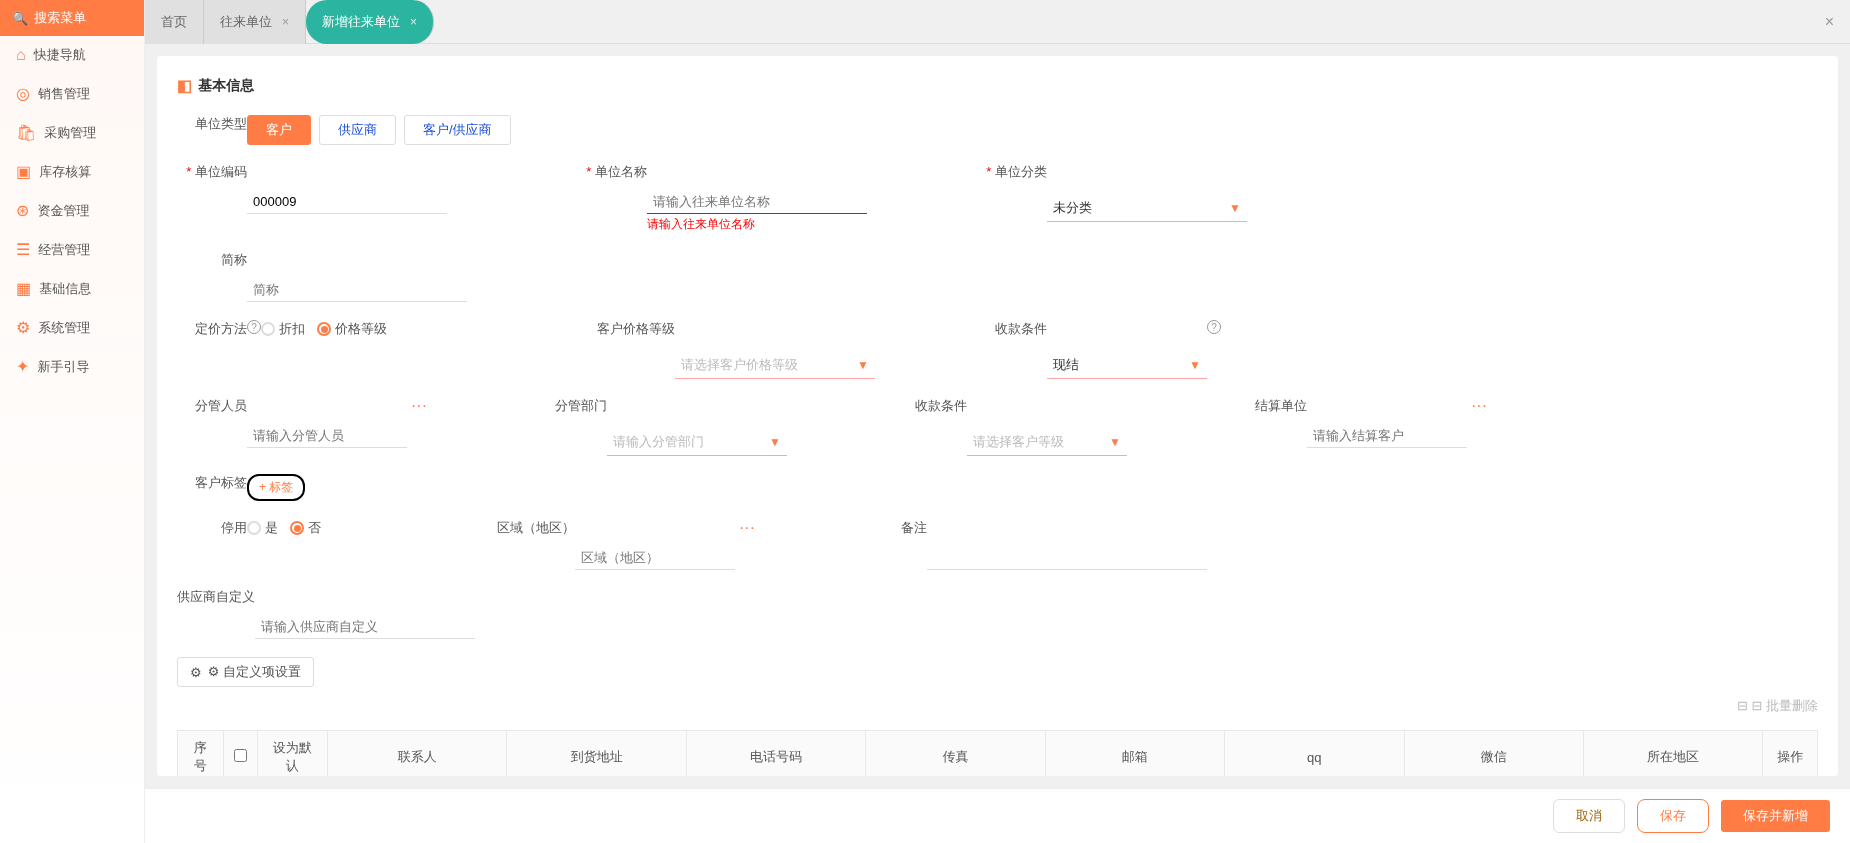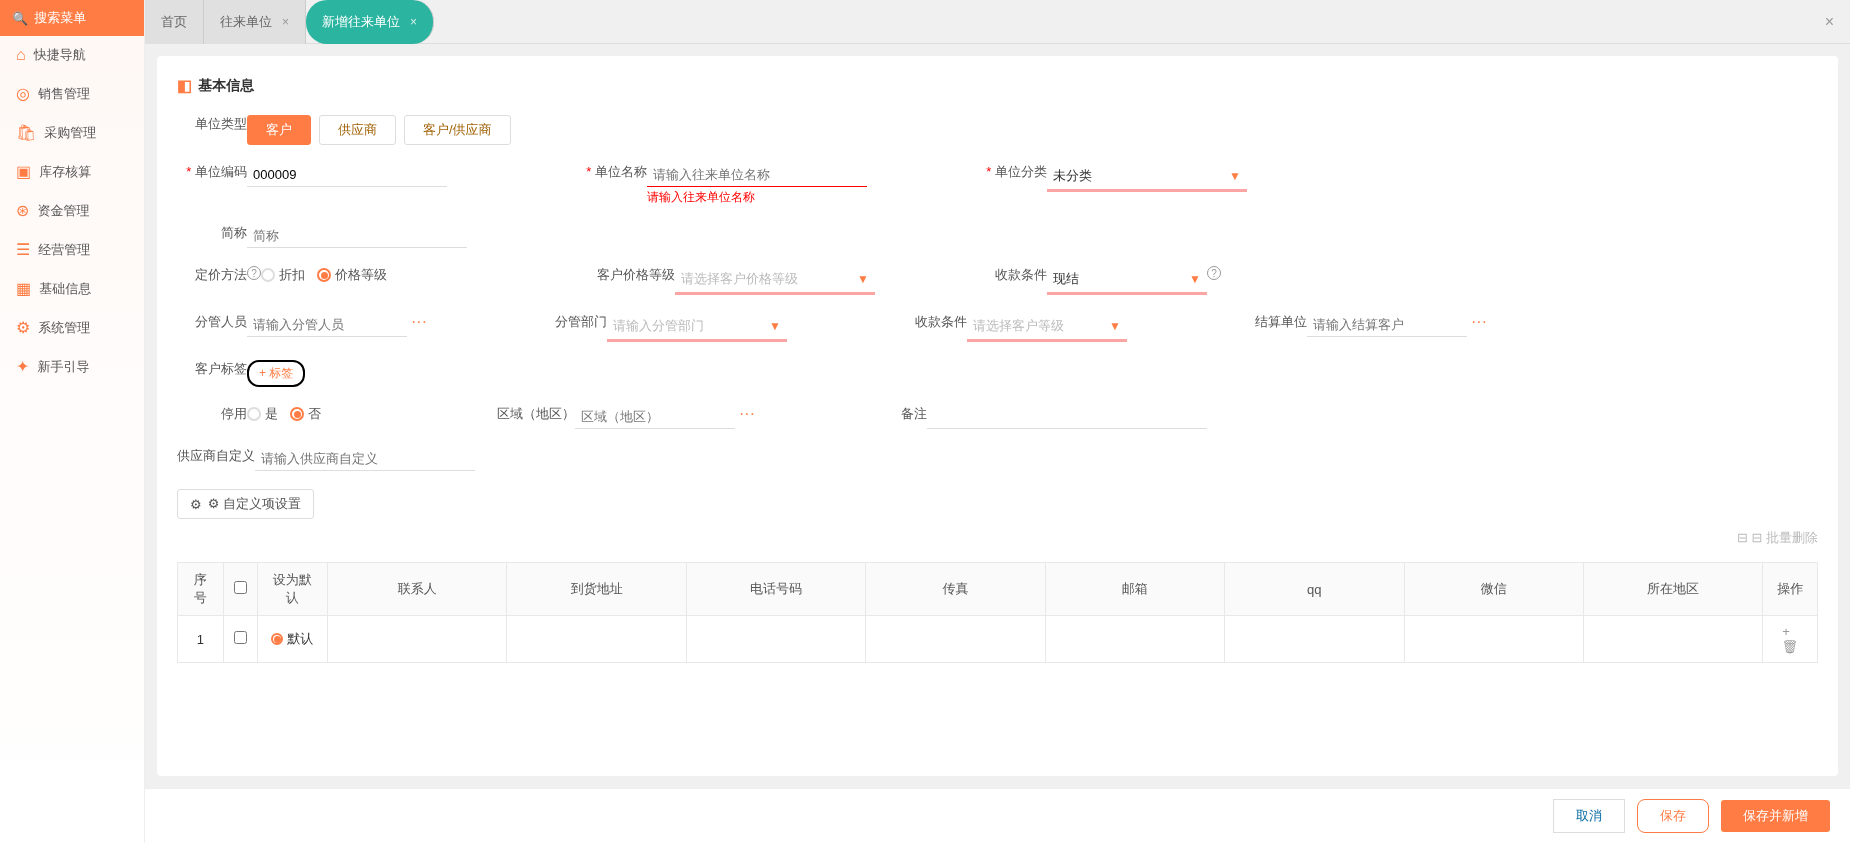--- a/index.html
+++ b/index.html
@@ -134,54 +134,56 @@
       color: red;
     }
     .form-input {
       border: none;
       border-bottom: 1px solid #ddd;
       padding: 4px 6px;
       font-size: 13px;
       outline: none;
       width: 200px;
       background: transparent;
+      margin-top: 27px;
     }
     .form-input.error { border-bottom-color: red; }
 
     .unit-type-group {
       display: flex;
       gap: 8px;
     }
     .unit-btn {
       padding: 5px 18px;
       border: 1px solid #ddd;
       border-radius: 3px;
       background: white;
       cursor: pointer;
       font-size: 13px;
-      color: #a16207;
+      color: #1d4ed8;
     }
     .unit-btn.active {
       background: #ff7d45;
       color: white;
       border-color: #ff7d45;
     }
 
     .select-field {
       display: flex;
       align-items: center;
       border: none;
-      border-bottom: 3px solid #fca5a5;
+      border-bottom: 1px solid #fca5a5;
       padding: 4px 6px;
       width: 180px;
       background: transparent;
       cursor: pointer;
       justify-content: space-between;
       font-size: 13px;
       color: #bbb;
+      margin-top: 32px;
     }
     .select-field .arrow { color: #ff7d45; font-size: 12px; }
 
     .radio-group {
       display: flex;
       align-items: center;
       gap: 12px;
     }
     .radio-option {
       display: flex;
@@ -290,24 +292,24 @@
       align-items: center;
       padding: 10px 20px;
       background: white;
       border-top: 1px solid #eee;
       gap: 12px;
     }
     .btn-cancel {
       padding: 7px 22px;
       border: 1px solid #ddd;
       background: white;
-      border-radius: 0;
-      cursor: pointer;
-      font-size: 13px;
-      color: #0369a1;
+      border-radius: 6px;
+      cursor: pointer;
+      font-size: 13px;
+      color: #a16207;
     }
     .btn-save {
       padding: 7px 22px;
       border: 1px solid #ff7d45;
       background: white;
       color: #ff7d45;
       border-radius: 8px;
       cursor: pointer;
       font-size: 13px;
     }

